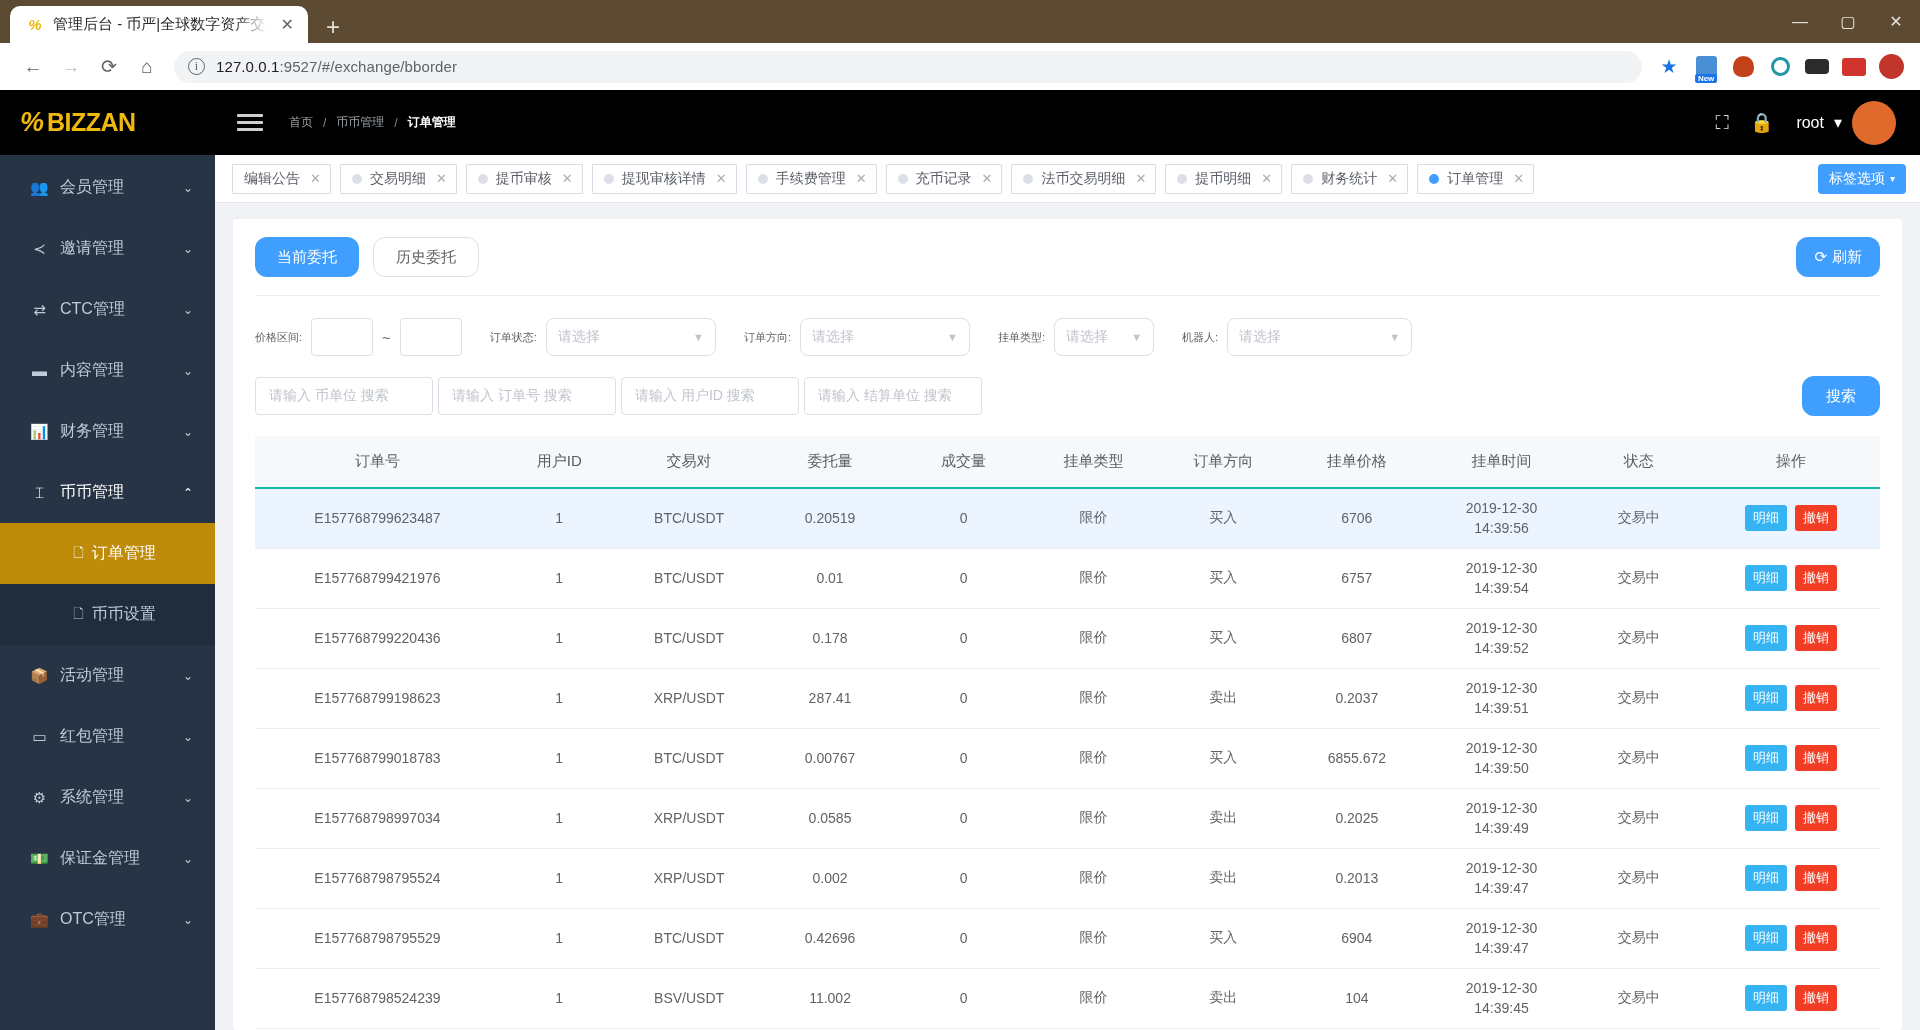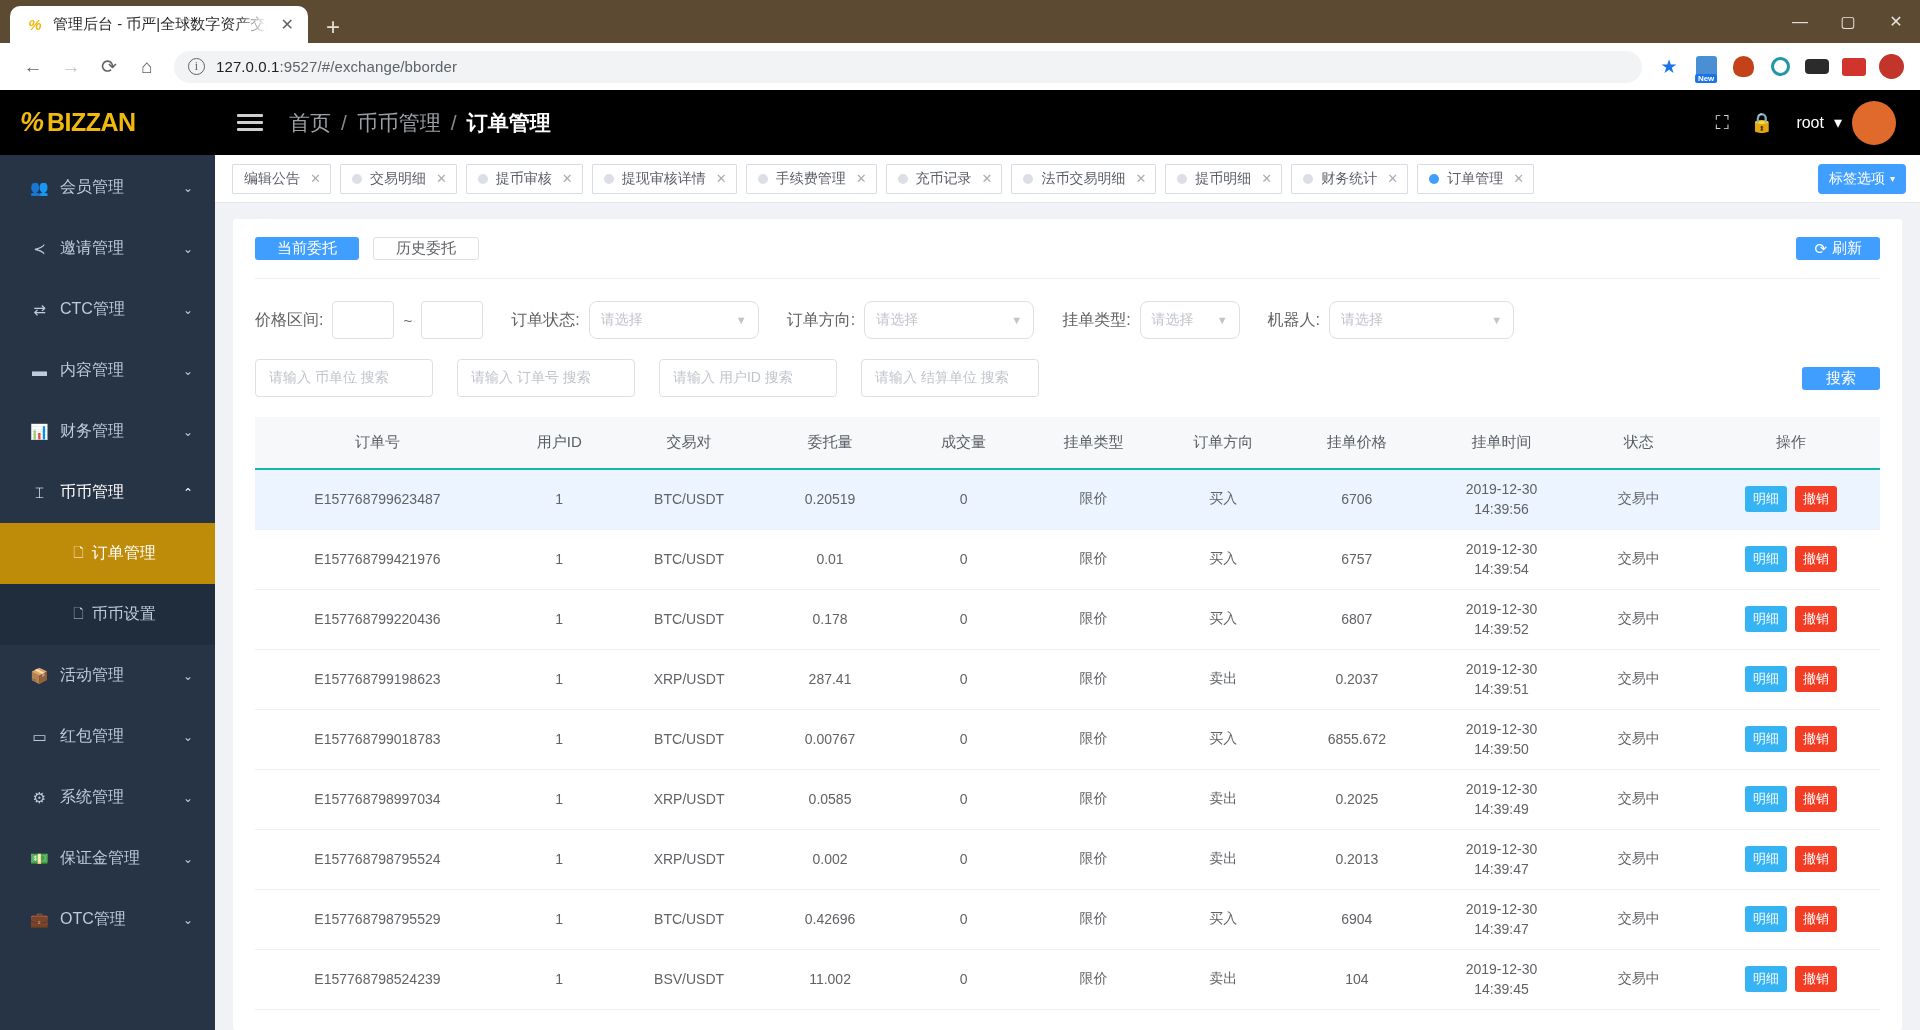--- a/index.html
+++ b/index.html
@@ -93,21 +93,21 @@
   .sub-item .si-icon { font-size: 13px; }
 
   
   .right { flex: 1; display: flex; flex-direction: column; min-width: 0; background: #f0f2f5; }
   .topbar {
     height: 65px; background: #000000; display: flex; align-items: center;
     padding: 0 24px 0 22px; gap: 0; flex: 0 0 65px;
   }
   .hamburger { display: flex; flex-direction: column; gap: 4px; margin-right: 26px; cursor: pointer; }
   .hamburger span { display: block; width: 26px; height: 3px; background: #cfcfcf; border-radius: 1px; }
-  .crumb { display: flex; align-items: center; gap: 10px; font-size: 21px; color: #9aa0a6; }
+  .crumb { display: flex; align-items: center; gap: 10px; font-size: 12px; color: #9aa0a6; }
   .crumb .sep { color: #8a8a8a; }
   .crumb .cur { color: #ffffff; font-weight: bold; }
   .topbar-right { margin-left: auto; display: flex; align-items: center; gap: 22px; }
   .tb-icon { color: #dcdcdc; font-size: 19px; cursor: pointer; }
   .user { display: flex; align-items: center; gap: 10px; }
   .user-name { color: #ffffff; font-size: 16px; }
   .avatar { width: 44px; height: 44px; border-radius: 50%; background: #e06a2b; }
 
   
   .tabbar {
@@ -129,44 +129,44 @@
     border-radius: 4px; display: flex; align-items: center; padding: 0 11px; gap: 5px;
     font-size: 14px; cursor: pointer; flex: 0 0 auto;
   }
   .tab-opts .caret { font-size: 10px; }
 
   
   .content { flex: 1; padding: 16px 18px 0 18px; overflow: hidden; }
   .card { background: #fff; border-radius: 3px; padding: 18px 22px 0 22px; height: 100%; }
   .seg-row { display: flex; align-items: center; padding-bottom: 18px; border-bottom: 1px solid #ebeef5; }
   .btn {
-    height: 23px; border-radius: 3px; font-size: 15px; display: inline-flex;
+    height: 40px; border-radius: 12px; font-size: 15px; display: inline-flex;
     align-items: center; justify-content: center; cursor: pointer; padding: 0 22px;
   }
   .btn-primary { background: #409eff; color: #fff; }
   .btn-plain { background: #fff; color: #606266; border: 1px solid #dcdfe6; margin-left: 14px; }
   .btn-refresh { background: #409eff; color: #fff; margin-left: auto; gap: 5px; padding: 0 18px; }
 
   .filters { display: flex; align-items: center; padding: 22px 0 0 0; gap: 0; flex-wrap: nowrap; }
   .fgroup { display: flex; align-items: center; gap: 9px; margin-right: 28px; }
-  .flabel { font-size: 16px; color: #606266; white-space: nowrap; }
+  .flabel { font-size: 11px; color: #606266; white-space: nowrap; }
   .inp {
     height: 38px; border: 1px solid #dcdfe6; border-radius: 4px; background: #fff;
     font-size: 14px; color: #606266; padding: 0 11px; display: flex; align-items: center;
   }
   .inp.small { width: 62px; }
   .tilde { color: #606266; font-size: 15px; }
   .sel {
     height: 38px; border: 1px solid #dcdfe6; border-radius: 8px; background: #fff;
     display: flex; align-items: center; padding: 0 11px; font-size: 14px; color: #c0c4cc;
     justify-content: space-between; gap: 10px; cursor: pointer;
   }
   .sel .caret { color: #c0c4cc; font-size: 11px; }
 
-  .searchrow { display: flex; align-items: center; padding: 20px 0 0 0; gap: 24px; }
+  .searchrow { display: flex; align-items: center; padding: 20px 0 0 0; gap: 5px; }
   .sinp {
     height: 38px; width: 178px; border: 1px solid #dcdfe6; border-radius: 4px;
     background: #fff; display: flex; align-items: center; padding: 0 13px;
     font-size: 14px; color: #c0c4cc;
   }
   .btn-search { margin-left: auto; background: #409eff; color: #fff; padding: 0 24px; }
 
   
   .tablewrap { margin-top: 20px; }
   table { width: 100%; border-collapse: collapse; table-layout: fixed; }

